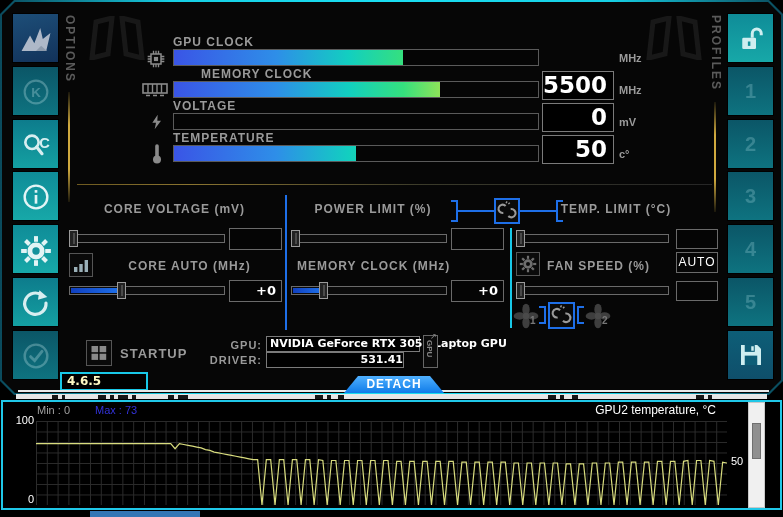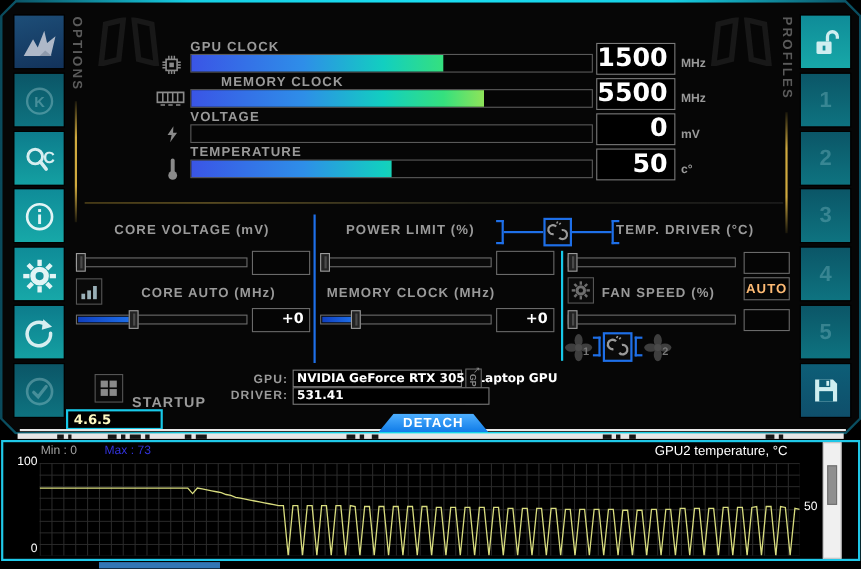--- a/index.html
+++ b/index.html
@@ -46,21 +46,21 @@
     font-family:"DejaVu Sans",sans-serif;}
   .unit{color:#9a9a9a;font-size:11px;font-weight:bold;}
 
   
   .strack{height:9px;border:1px solid #6a6a6a;background:#0a0a0a;position:absolute;}
   .sfill{position:absolute;left:1px;top:1px;height:5px;background:linear-gradient(90deg,#1040c0,#1e6fe8);}
   .sthumb{position:absolute;top:-5px;width:9px;height:17px;border:1px solid #9a9a9a;background:#222;}
   .sthumb:after{content:"";position:absolute;left:3px;top:2px;width:2px;height:11px;background:#4a4a4a;}
   .cbox{border:1px solid #6a6a6a;background:#050505;color:#fff;font-size:13px;font-weight:bold;
     text-align:right;padding-right:5px;font-family:"DejaVu Sans",sans-serif;}
-  .autobtn{border:1px solid #6a6a6a;color:#fdba74;font-size:12px;font-weight:bold;text-align:center;letter-spacing:1px;}
+  .autobtn{border:1px solid #6a6a6a;color:#ffffff;font-size:12px;font-weight:normal;text-align:center;letter-spacing:1px;}
   .iconbox{border:1px solid #555;background:#0a0a0a;}
   .bluebox{border:2px solid #1e6fe8;background:#0a0a0a;}
   .bline{background:#1e6fe8;}
   .brk{width:7px;height:22px;}
   .brk.r{border-top:2px solid #1e6fe8;border-right:2px solid #1e6fe8;border-bottom:2px solid #1e6fe8;}
   .brk.l{border-top:2px solid #1e6fe8;border-left:2px solid #1e6fe8;border-bottom:2px solid #1e6fe8;}
 
   
   .fbox{border:1px solid #7a7a7a;background:#000;color:#fff;font-size:11px;font-weight:bold;
     white-space:nowrap;line-height:14px;padding-left:3px;font-family:"DejaVu Sans",sans-serif;}
@@ -196,21 +196,20 @@
             <line x1="2" y1="12" x2="6" y2="12"></line>
             <line x1="2" y1="15" x2="6" y2="15"></line>
           <line x1="18" y1="9" x2="22" y2="9"></line>
             <line x1="18" y1="12" x2="22" y2="12"></line>
             <line x1="18" y1="15" x2="22" y2="15"></line>
         </g>
       </svg>
       <div class="abs bartrack" style="left:171px;top:47px;">
         <div class="barfill" style="width: 63%;"></div>
       </div>
-      <div class="abs valbox" style="left:540px;top:37px;">1500</div>
       <div class="abs unit" style="left:617px;top:50px;">MHz</div>
 
       <div class="abs lbl" style="left:171px;top:65px;padding-left:28px;">MEMORY CLOCK</div>
       <svg class="abs" style="left:140px;top:80px;" width="26" height="16" viewBox="0 0 26 16">
         <rect x="1" y="2" width="24" height="9" fill="none" stroke="#8a8a8a" stroke-width="1.6"></rect>
         <g stroke="#8a8a8a" stroke-width="1.4">
           <line x1="6" y1="2" x2="6" y2="11"></line>
             <line x1="10.5" y1="2" x2="10.5" y2="11"></line>
           <line x1="15" y1="2" x2="15" y2="11"></line>
             <line x1="19.5" y1="2" x2="19.5" y2="11"></line>
@@ -246,21 +245,21 @@
       <div class="abs valbox" style="left:540px;top:133px;">50</div>
       <div class="abs unit" style="left:617px;top:146px;">c°</div>
 
       <div class="abs ctl-line" style="left:75px;top:182px;width:635px;"></div>
 
       <div class="abs bline" style="left:283px;top:193px;width:2px;height:135px;"></div>
       <div class="abs" style="left:508px;top:226px;width:2px;height:100px;background:#18c8e8;"></div>
 
       <div class="abs lbl" style="left:65px;top:200px;width:215px;text-align:center;">CORE VOLTAGE (mV)</div>
       <div class="abs lbl" style="left:295px;top:200px;width:152px;text-align:center;">POWER LIMIT (%)</div>
-      <div class="abs lbl" style="left:558px;top:200px;width:112px;text-align:center;">TEMP. DRIVER (°C)</div>
+      <div class="abs lbl" style="left:558px;top:200px;width:112px;text-align:center;">TEMP. LIMIT (°C)</div>
 
       <div class="abs brk r" style="left:449px;top:198px;"></div>
       <div class="abs bline" style="left:456px;top:208px;width:36px;height:2px;"></div>
       <div class="abs bluebox" style="left:492px;top:196px;width:26px;height:26px;">
         <svg width="22" height="22" viewBox="0 0 24 24">
           <path d="M8 14 a4.5 4.5 0 1 1 2.5 -7.5" fill="none" stroke="#9a9a9a" stroke-width="2.2"></path>
           <path d="M16 10 a4.5 4.5 0 1 1 -2.5 7.5" fill="none" stroke="#9a9a9a" stroke-width="2.2"></path>
           <line x1="11" y1="3.5" x2="12" y2="1.5" stroke="#9a9a9a" stroke-width="1.5"></line>
           <line x1="13.5" y1="4.5" x2="15" y2="3" stroke="#9a9a9a" stroke-width="1.5"></line>
         </svg>
@@ -369,30 +368,30 @@
       </div>
 
       <div class="abs iconbox" style="left:84px;top:338px;width:26px;height:26px;">
         <svg width="24" height="24" viewBox="0 0 24 24">
           <rect x="4.5" y="5" width="6.6" height="6.2" fill="#8a8a8a"></rect>
           <rect x="12.6" y="5" width="6.6" height="6.2" fill="#8a8a8a"></rect>
           <rect x="4.5" y="12.7" width="6.6" height="6.2" fill="#8a8a8a"></rect>
           <rect x="12.6" y="12.7" width="6.6" height="6.2" fill="#8a8a8a"></rect>
         </svg>
       </div>
-      <div class="abs lbl" style="left:118px;top:344px;font-size:13px;margin-top:12px;">STARTUP</div>
+      <div class="abs lbl" style="left:118px;top:344px;font-size:13px;">STARTUP</div>
 
       <div class="abs lbl" style="left:200px;top:337px;width:60px;text-align:right;font-size:11px;">GPU:</div>
       <div class="abs fbox" style="left:264px;top:334px;width:154px;height:16px;">NVIDIA GeForce RTX 3050 Laptop GPU</div>
       <div class="abs" style="left:421px;top:333px;width:15px;height:33px;border:1px solid #666;background:#0a0a0a;">
         <span class="abs" style="left:1px;top:4px;color:#888;font-size:8px;font-weight:bold;writing-mode:vertical-rl;">GPU</span>
         <span class="abs" style="left:6px;top:-4px;color:#888;font-size:8px;">↗</span>
       </div>
       <div class="abs lbl" style="left:200px;top:352px;width:60px;text-align:right;font-size:11px;">DRIVER:</div>
-      <div class="abs fbox" style="left:264px;top:350px;width:179px;height:16px;">531.41</div>
+      <div class="abs fbox" style="left:264px;top:350px;width:138px;height:16px;text-align:right;">531.41</div>
 
       <div class="abs verbox" style="left:58px;top:370px;width:88px;height:19px;">4.6.5</div>
 
       <div class="abs btm-white"></div>
       <div class="abs detach" style="left:342px;top:374px;width:100px;height:17px;">DETACH</div>
     </div>
   </div>
 
   <div class="abs" style="left:16px;top:394px;width:751px;height:5px;background:#e6e6e6;"></div>
   <div class="dash" style="left:52px;width:6px;"></div>

